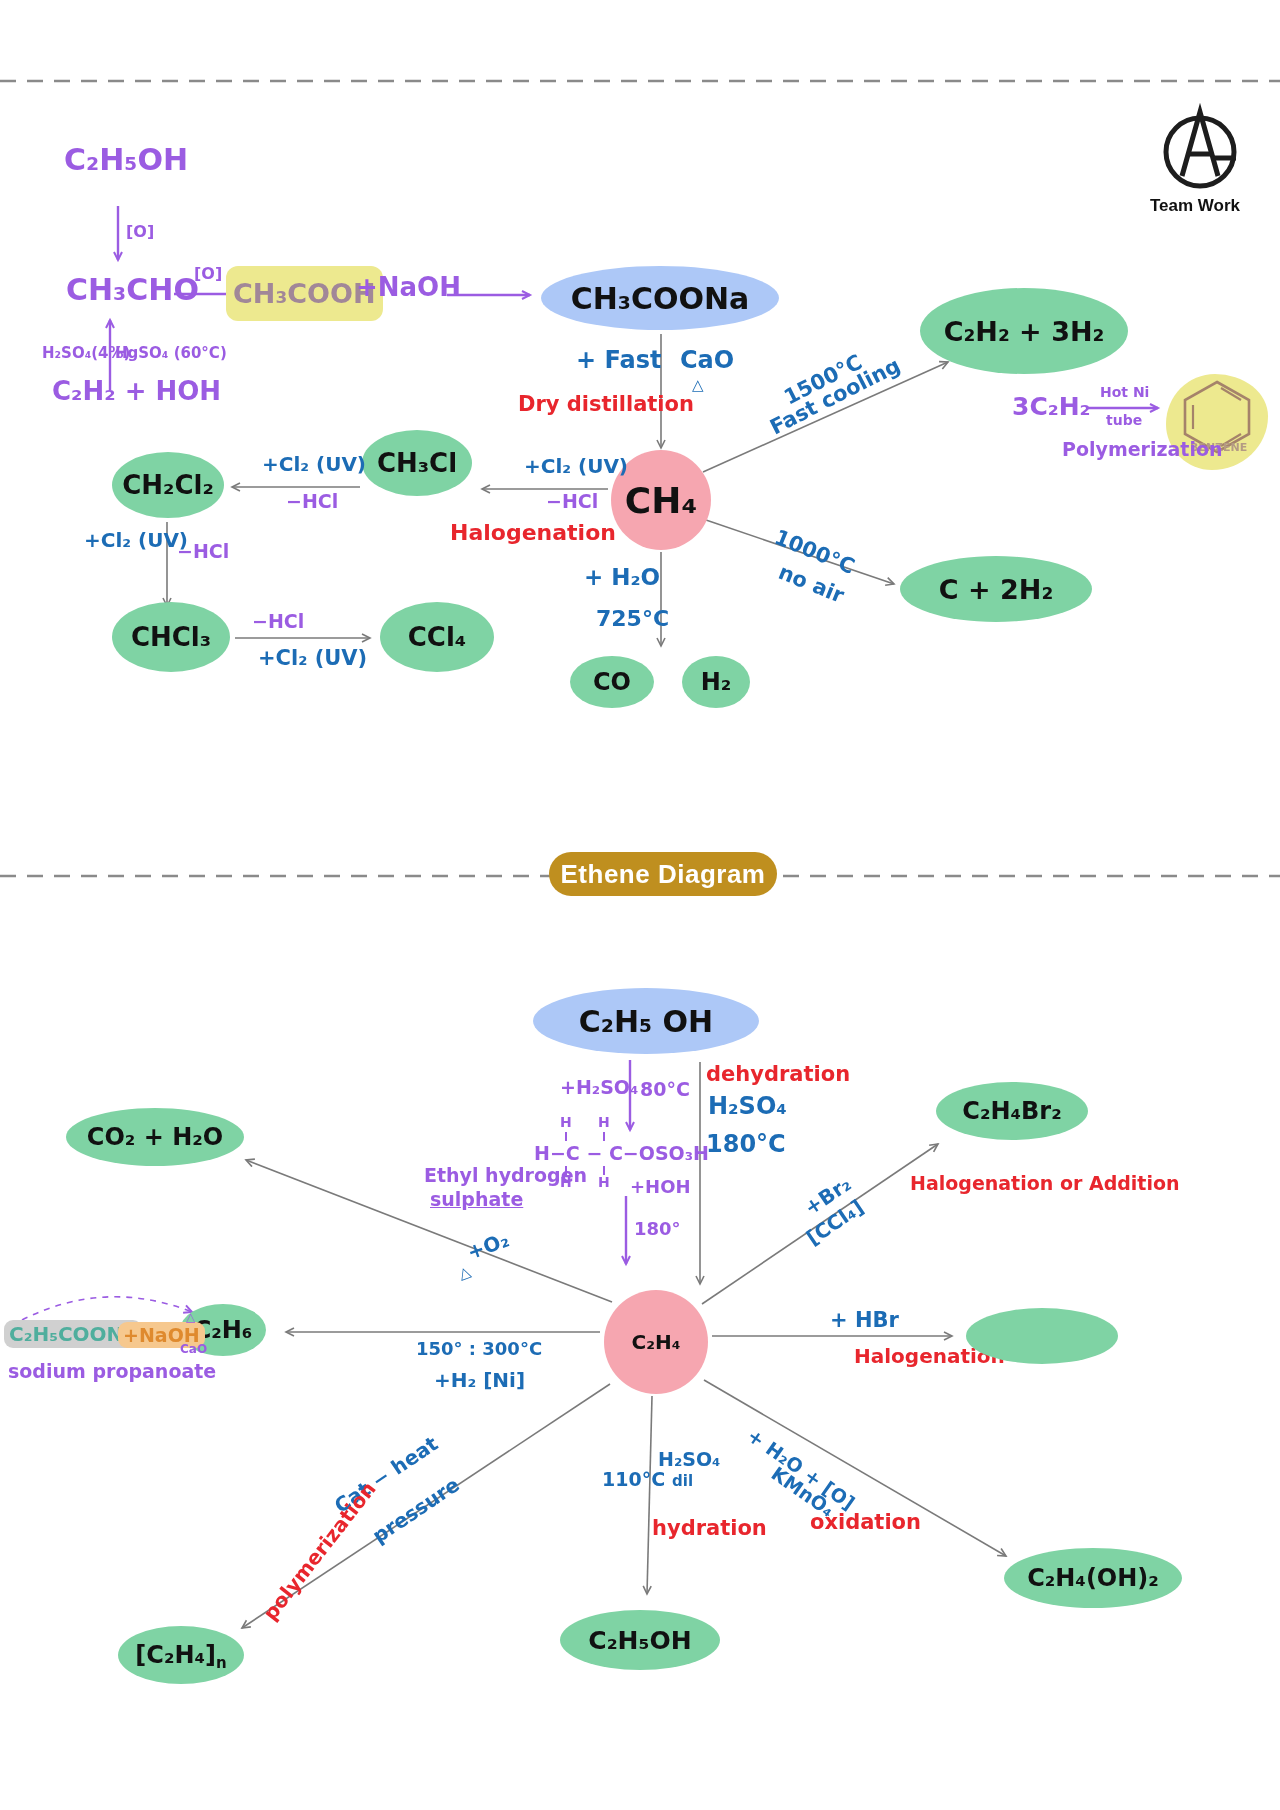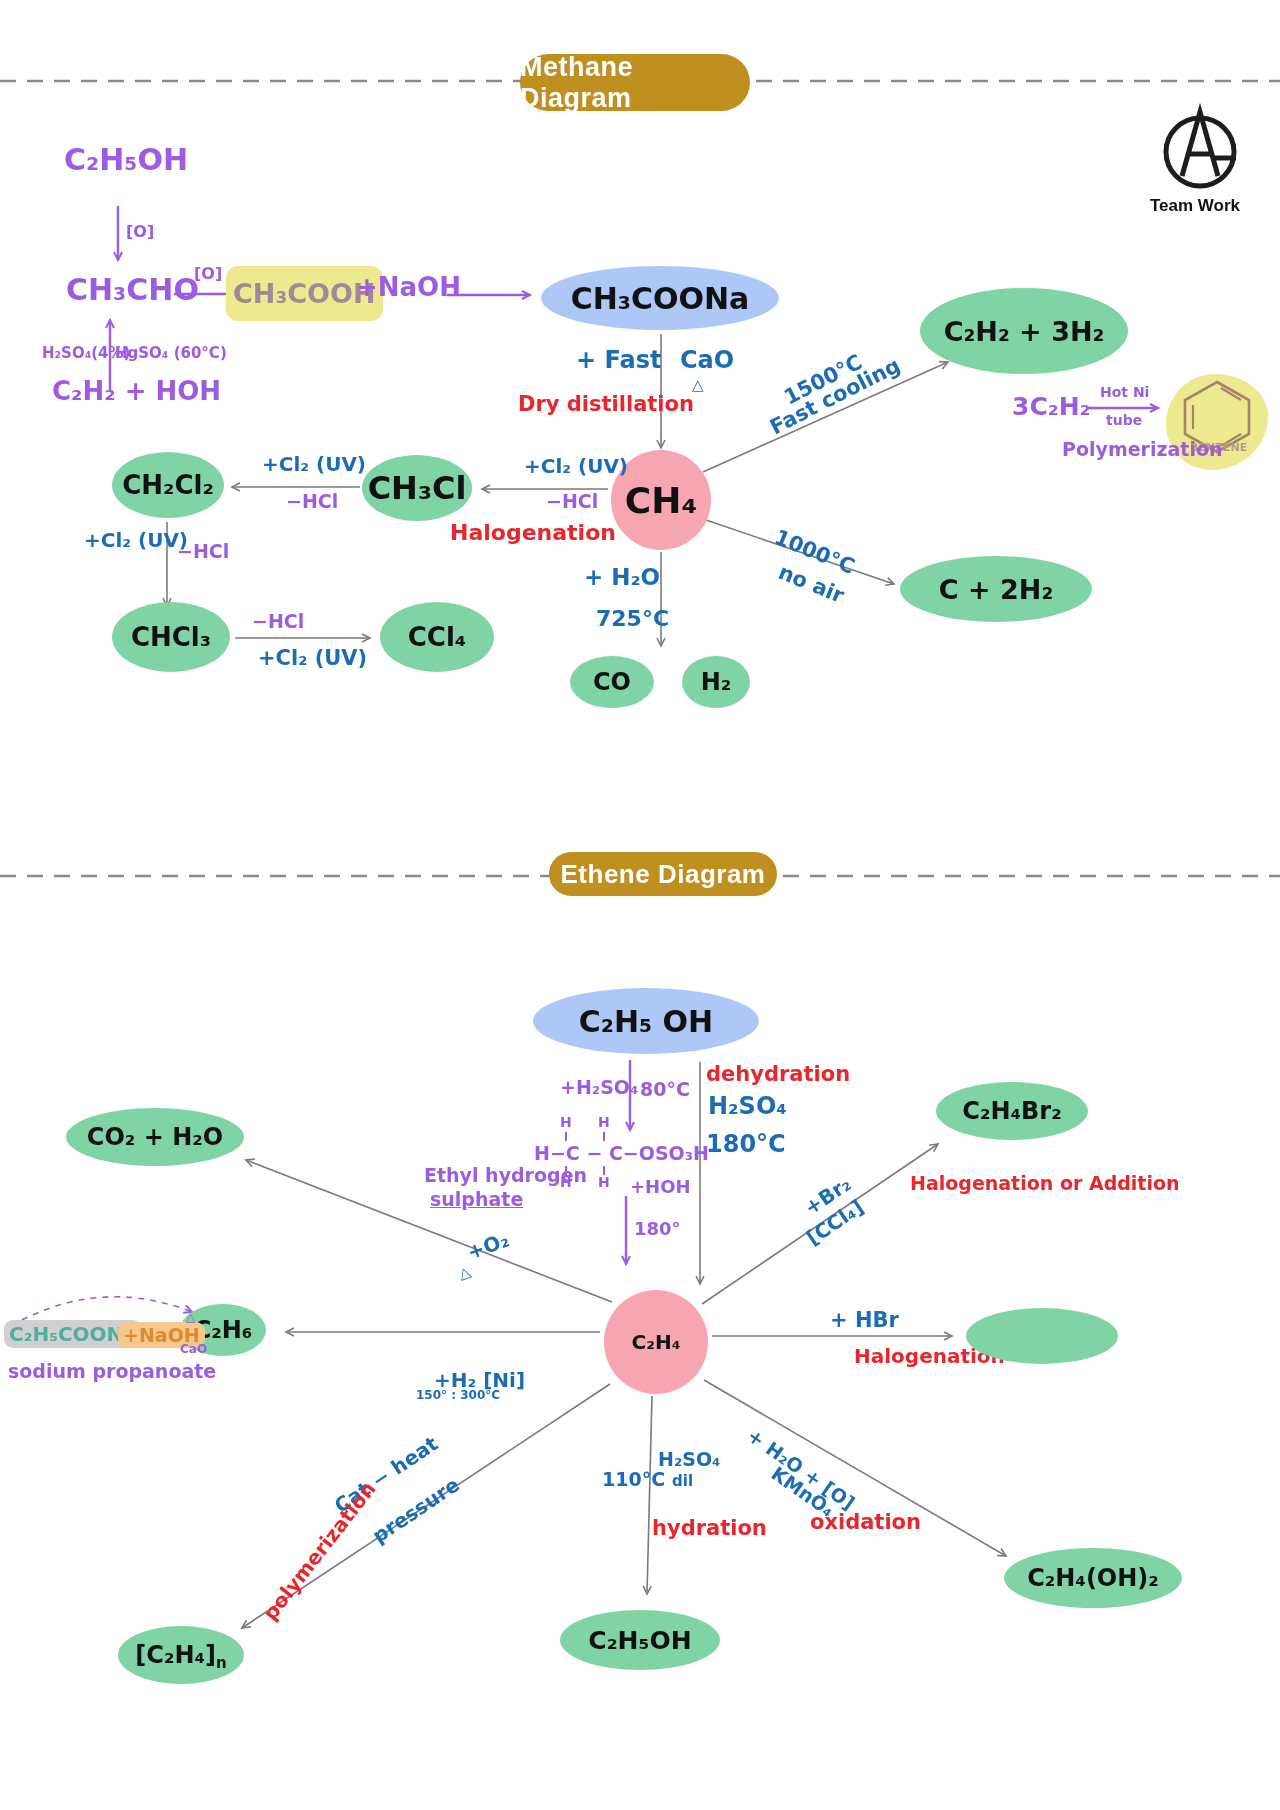--- a/index.html
+++ b/index.html
@@ -67,23 +67,20 @@
     <line x1="700" y1="1062" x2="700" y2="1284" stroke="#7a7a7a" stroke-width="1.6" marker-end="url(#ag)"></line>
     <line x1="612" y1="1302" x2="246" y2="1160" stroke="#7a7a7a" stroke-width="1.6" marker-end="url(#ag)"></line>
     <line x1="600" y1="1332" x2="286" y2="1332" stroke="#7a7a7a" stroke-width="1.6" marker-end="url(#ag)"></line>
     <line x1="702" y1="1304" x2="938" y2="1144" stroke="#7a7a7a" stroke-width="1.6" marker-end="url(#ag)"></line>
     <line x1="712" y1="1336" x2="952" y2="1336" stroke="#7a7a7a" stroke-width="1.6" marker-end="url(#ag)"></line>
     <line x1="704" y1="1380" x2="1006" y2="1556" stroke="#7a7a7a" stroke-width="1.6" marker-end="url(#ag)"></line>
     <line x1="652" y1="1396" x2="647" y2="1594" stroke="#7a7a7a" stroke-width="1.6" marker-end="url(#ag)"></line>
     <line x1="610" y1="1384" x2="242" y2="1628" stroke="#7a7a7a" stroke-width="1.6" marker-end="url(#ag)"></line>
   </svg>
 
-  <div class="badge" style="left:520px;top:54px;width:230px;height:57px;font-size:27px;">
-      <span>Methane Diagram</span>
-    </div>
 
   <div class="abs" style="left:1156px;top:102px;">
     <svg width="88" height="92" viewBox="0 0 88 92">
       <circle cx="44" cy="50" r="34" fill="none" stroke="#1d1d1d" stroke-width="5"></circle>
       <path d="M26,74 L44,10 L62,74" fill="none" stroke="#1d1d1d" stroke-width="5"></path>
       <path d="M33,52 L56,52" fill="none" stroke="#1d1d1d" stroke-width="5"></path>
       <path d="M58,56 L80,56" fill="none" stroke="#1d1d1d" stroke-width="5"></path>
     </svg>
   </div>
   <div class="abs logo-cap" style="left:1150px;top:196px;font-size:17px;">Team Work</div>
@@ -110,21 +107,21 @@
     <div class="abs red f" style="left:518px;top:392px;font-size:21px;">Dry distillation</div>
 
     <div class="node pinknode" style="left:611px;top:450px;width:100px;height:100px;font-size:36px;">
         <span>CH₄</span>
       </div>
 
     <div class="abs blue f" style="left:524px;top:454px;font-size:20px;">+Cl₂ (UV)</div>
     <div class="abs purple f" style="left:546px;top:490px;font-size:19px;">−HCl</div>
     <div class="abs red f" style="left:450px;top:520px;font-size:22px;">Halogenation</div>
 
-    <div class="node" style="left:362px;top:455px;width:110px;height:66px;font-size:32px;">
+    <div class="node" style="left:362px;top:430px;width:110px;height:66px;font-size:26px;">
         <span>CH₃Cl</span>
       </div>
 
     <div class="abs blue f" style="left:262px;top:452px;font-size:20px;">+Cl₂ (UV)</div>
     <div class="abs purple f" style="left:286px;top:490px;font-size:19px;">−HCl</div>
 
     <div class="node" style="left:112px;top:452px;width:112px;height:66px;font-size:26px;">
         <span>CH₂Cl₂</span>
       </div>
 
@@ -218,21 +215,21 @@
       </div>
 
     <div class="node" style="left:66px;top:1108px;width:178px;height:58px;font-size:24px;">
         <span>CO₂ +  H₂O</span>
       </div>
 
     <div class="abs blue f rot" style="left:464px;top:1242px;font-size:20px;transform:rotate(-20deg);">+O₂</div>
     <div class="abs blue f rot" style="left:456px;top:1266px;font-size:15px;transform:rotate(-20deg);">△</div>
 
     <div class="abs blue f" style="left:434px;top:1368px;font-size:20px;">+H₂  [Ni]</div>
-    <div class="abs blue f" style="left:416px;top:1388px;font-size:12px;">150° : 300°C</div>
+    <div class="abs blue f" style="left:416px;top:1338px;font-size:18px;">150° : 300°C</div>
 
     <div class="node" style="left:180px;top:1304px;width:86px;height:52px;font-size:24px;">
         <span>C₂H₆</span>
       </div>
 
     <div class="abs f hl-gray" style="left:4px;top:1320px;font-size:20px;">C₂H₅COONa</div>
     <div class="abs f hl-orange" style="left:118px;top:1322px;font-size:19px;">+NaOH</div>
     <div class="abs purple f" style="left:186px;top:1310px;font-size:12px;">△</div>
     <div class="abs purple f" style="left:180px;top:1342px;font-size:12px;">CaO</div>
     <div class="abs purple f" style="left:8px;top:1360px;font-size:19px;">sodium propanoate</div>

